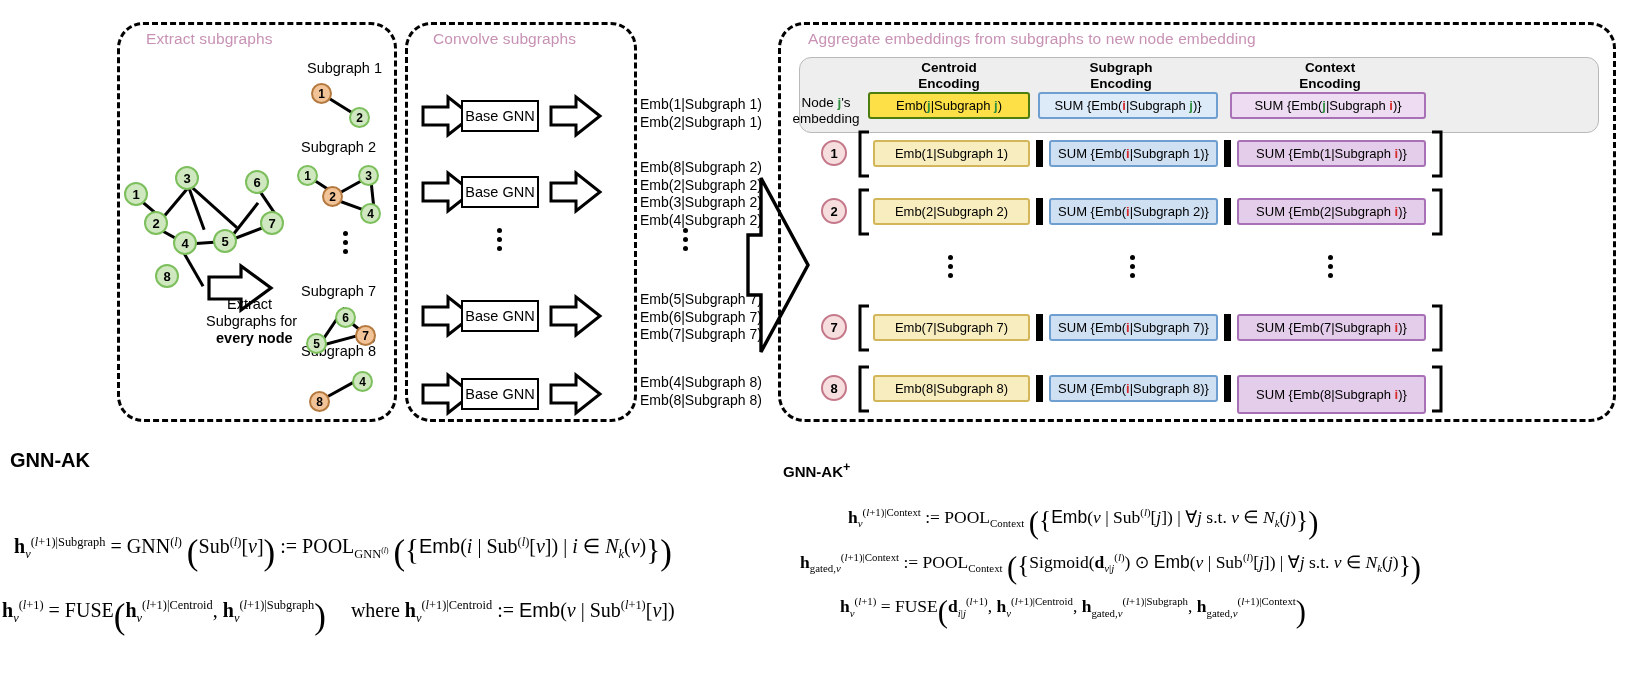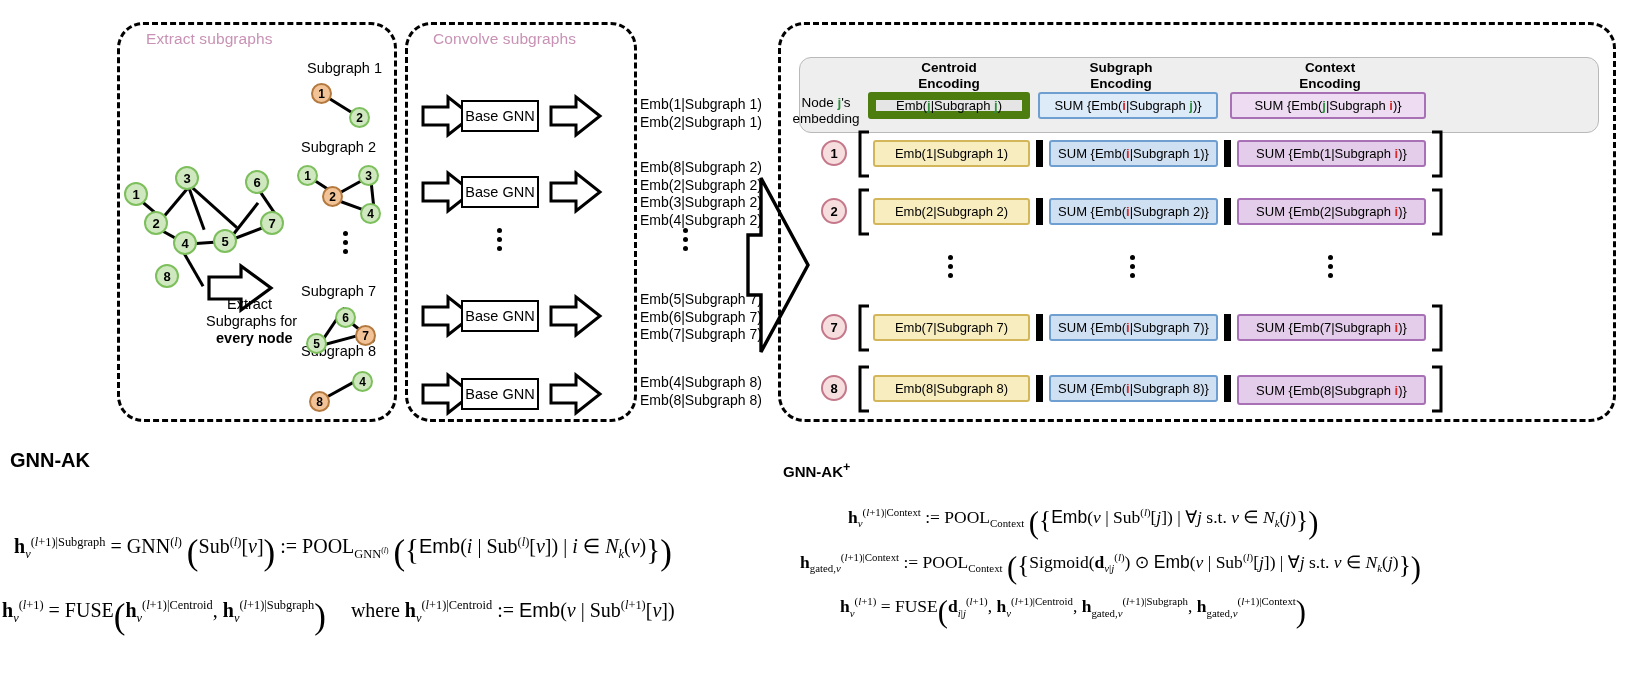--- a/index.html
+++ b/index.html
@@ -97,21 +97,21 @@
     position:absolute;
     display:flex;align-items:center;justify-content:center;
     font-size:13px;
     border-radius:3px;
     white-space:nowrap;
     text-align:center;
   }
   .cell.cent { background:#f8edbf; border:2px solid #d4b65a; }
   .cell.sub  { background:#cfe0f3; border:2px solid #6f9fd0; }
   .cell.ctx  { background:#e4cdea; border:2px solid #a871b6; }
-  .cell.hdrc { background:#e5e5e5; border:8px solid #4d7c0f; }
+  .cell.hdrc { background:#fde047; border:2px solid #4d7c0f; }
   .cell.hdrs { background:#ddeaf8; border:2px solid #6f9fd0; }
   .cell.hdrx { background:#eedcf2; border:2px solid #a871b6; }
 
   .rnode {
     position:absolute;
     width:26px;height:26px;border-radius:50%;
     background:#f7dede;border:2px solid #c4788a;
     display:flex;align-items:center;justify-content:center;
     font-size:13px;font-weight:bold;
   }
@@ -329,20 +329,21 @@
   <div class="emblist" style="left:640px;top:374px;">
     <div>Emb(4|Subgraph 8)</div>
     <div>Emb(8|Subgraph 8)</div>
   </div>
 
   <svg class="arrow" width="66" height="180" style="left:745px;top:175px;" viewBox="0 0 66 180">
     <polygon points="16,3 16,60 3,60 3,120 16,120 16,177 63,90" fill="#ffffff" stroke="#000000" stroke-width="3.4" stroke-linejoin="miter"></polygon>
   </svg>
 
   <div class="panel" style="left:778px; top:22px; width:838px; height:400px;"></div>
+  <div class="panel-title" style="left:808px; top:30px;">Aggregate embeddings from subgraphs to new node embedding</div>
 
   <div class="hdrstrip" style="left:799px;top:57px;width:800px;height:76px;"></div>
 
   <div class="colhdr" style="left:869px;top:60px;width:160px;">
     <div>Centroid</div>
     <div>Encoding</div>
   </div>
   <div class="colhdr" style="left:1029px;top:60px;width:184px;">
     <div>Subgraph</div>
     <div>Encoding</div>
@@ -453,21 +454,21 @@
     <polyline points="12,2 3,2 3,46 12,46" fill="none" stroke="#000" stroke-width="3"></polyline>
   </svg>
   <div class="cell cent" style="left:873px;top:375px;width:157px;height:27px;">
       <span>Emb(8|Subgraph 8)</span>
     </div>
   <div class="sep" style="left:1036px;top:375px;width:7px;height:27px;"></div>
   <div class="cell sub" style="left:1049px;top:375px;width:169px;height:27px;">
     <span>SUM {Emb(<span class="red-i">i</span>|Subgraph 8)}</span>
   </div>
   <div class="sep" style="left:1224px;top:375px;width:7px;height:27px;"></div>
-  <div class="cell ctx" style="left:1237px;top:375px;width:189px;height:30px;">
+  <div class="cell ctx" style="left:1237px;top:375px;width:189px;height:39px;">
     <span>SUM {Emb(8|Subgraph <span class="red-i">i</span>)}</span>
   </div>
   <svg class="brk" width="14" height="48" style="left:1430px;top:365px;" viewBox="0 0 14 48">
     <polyline points="2,2 11,2 11,46 2,46" fill="none" stroke="#000" stroke-width="3"></polyline>
   </svg>
 
   <div class="sect-title" style="left:10px;top:449px;">GNN-AK</div>
 
   <div class="formula f1" style="left:14px;top:533px;">
     <span class="bold">h</span><sub class="t it">v</sub><sup class="t">(<span class="it">l</span>+1)|Subgraph</sup>

